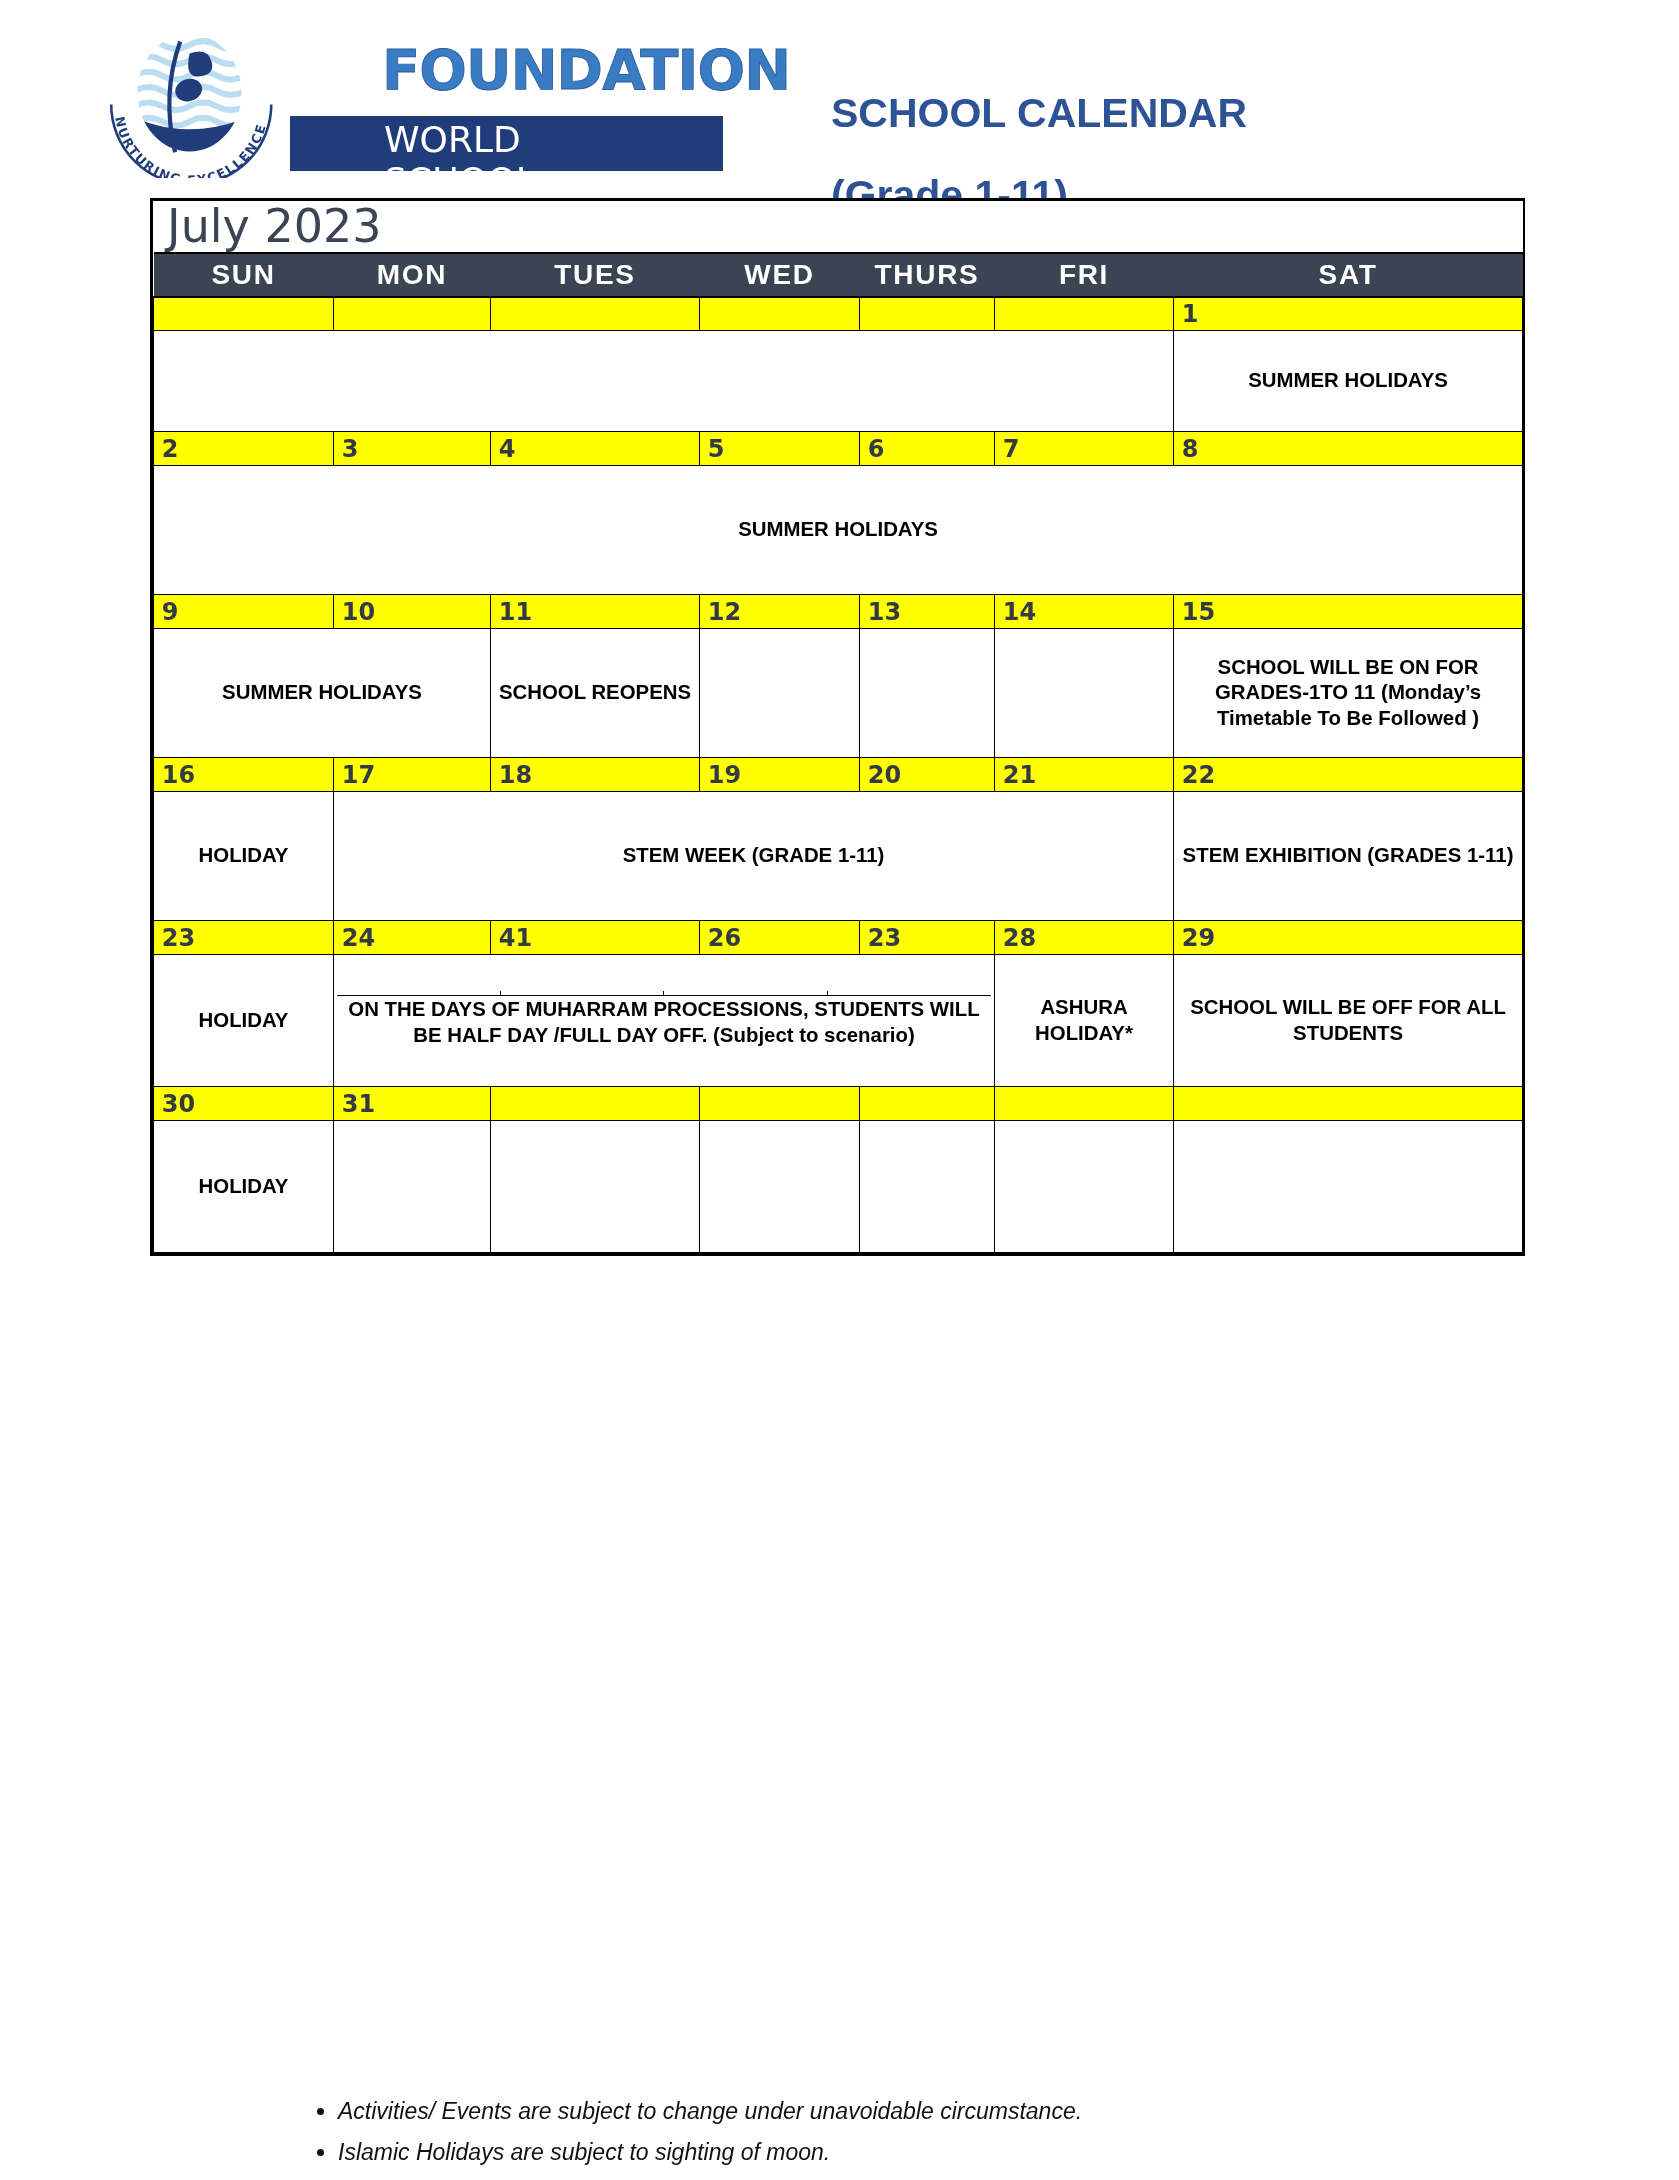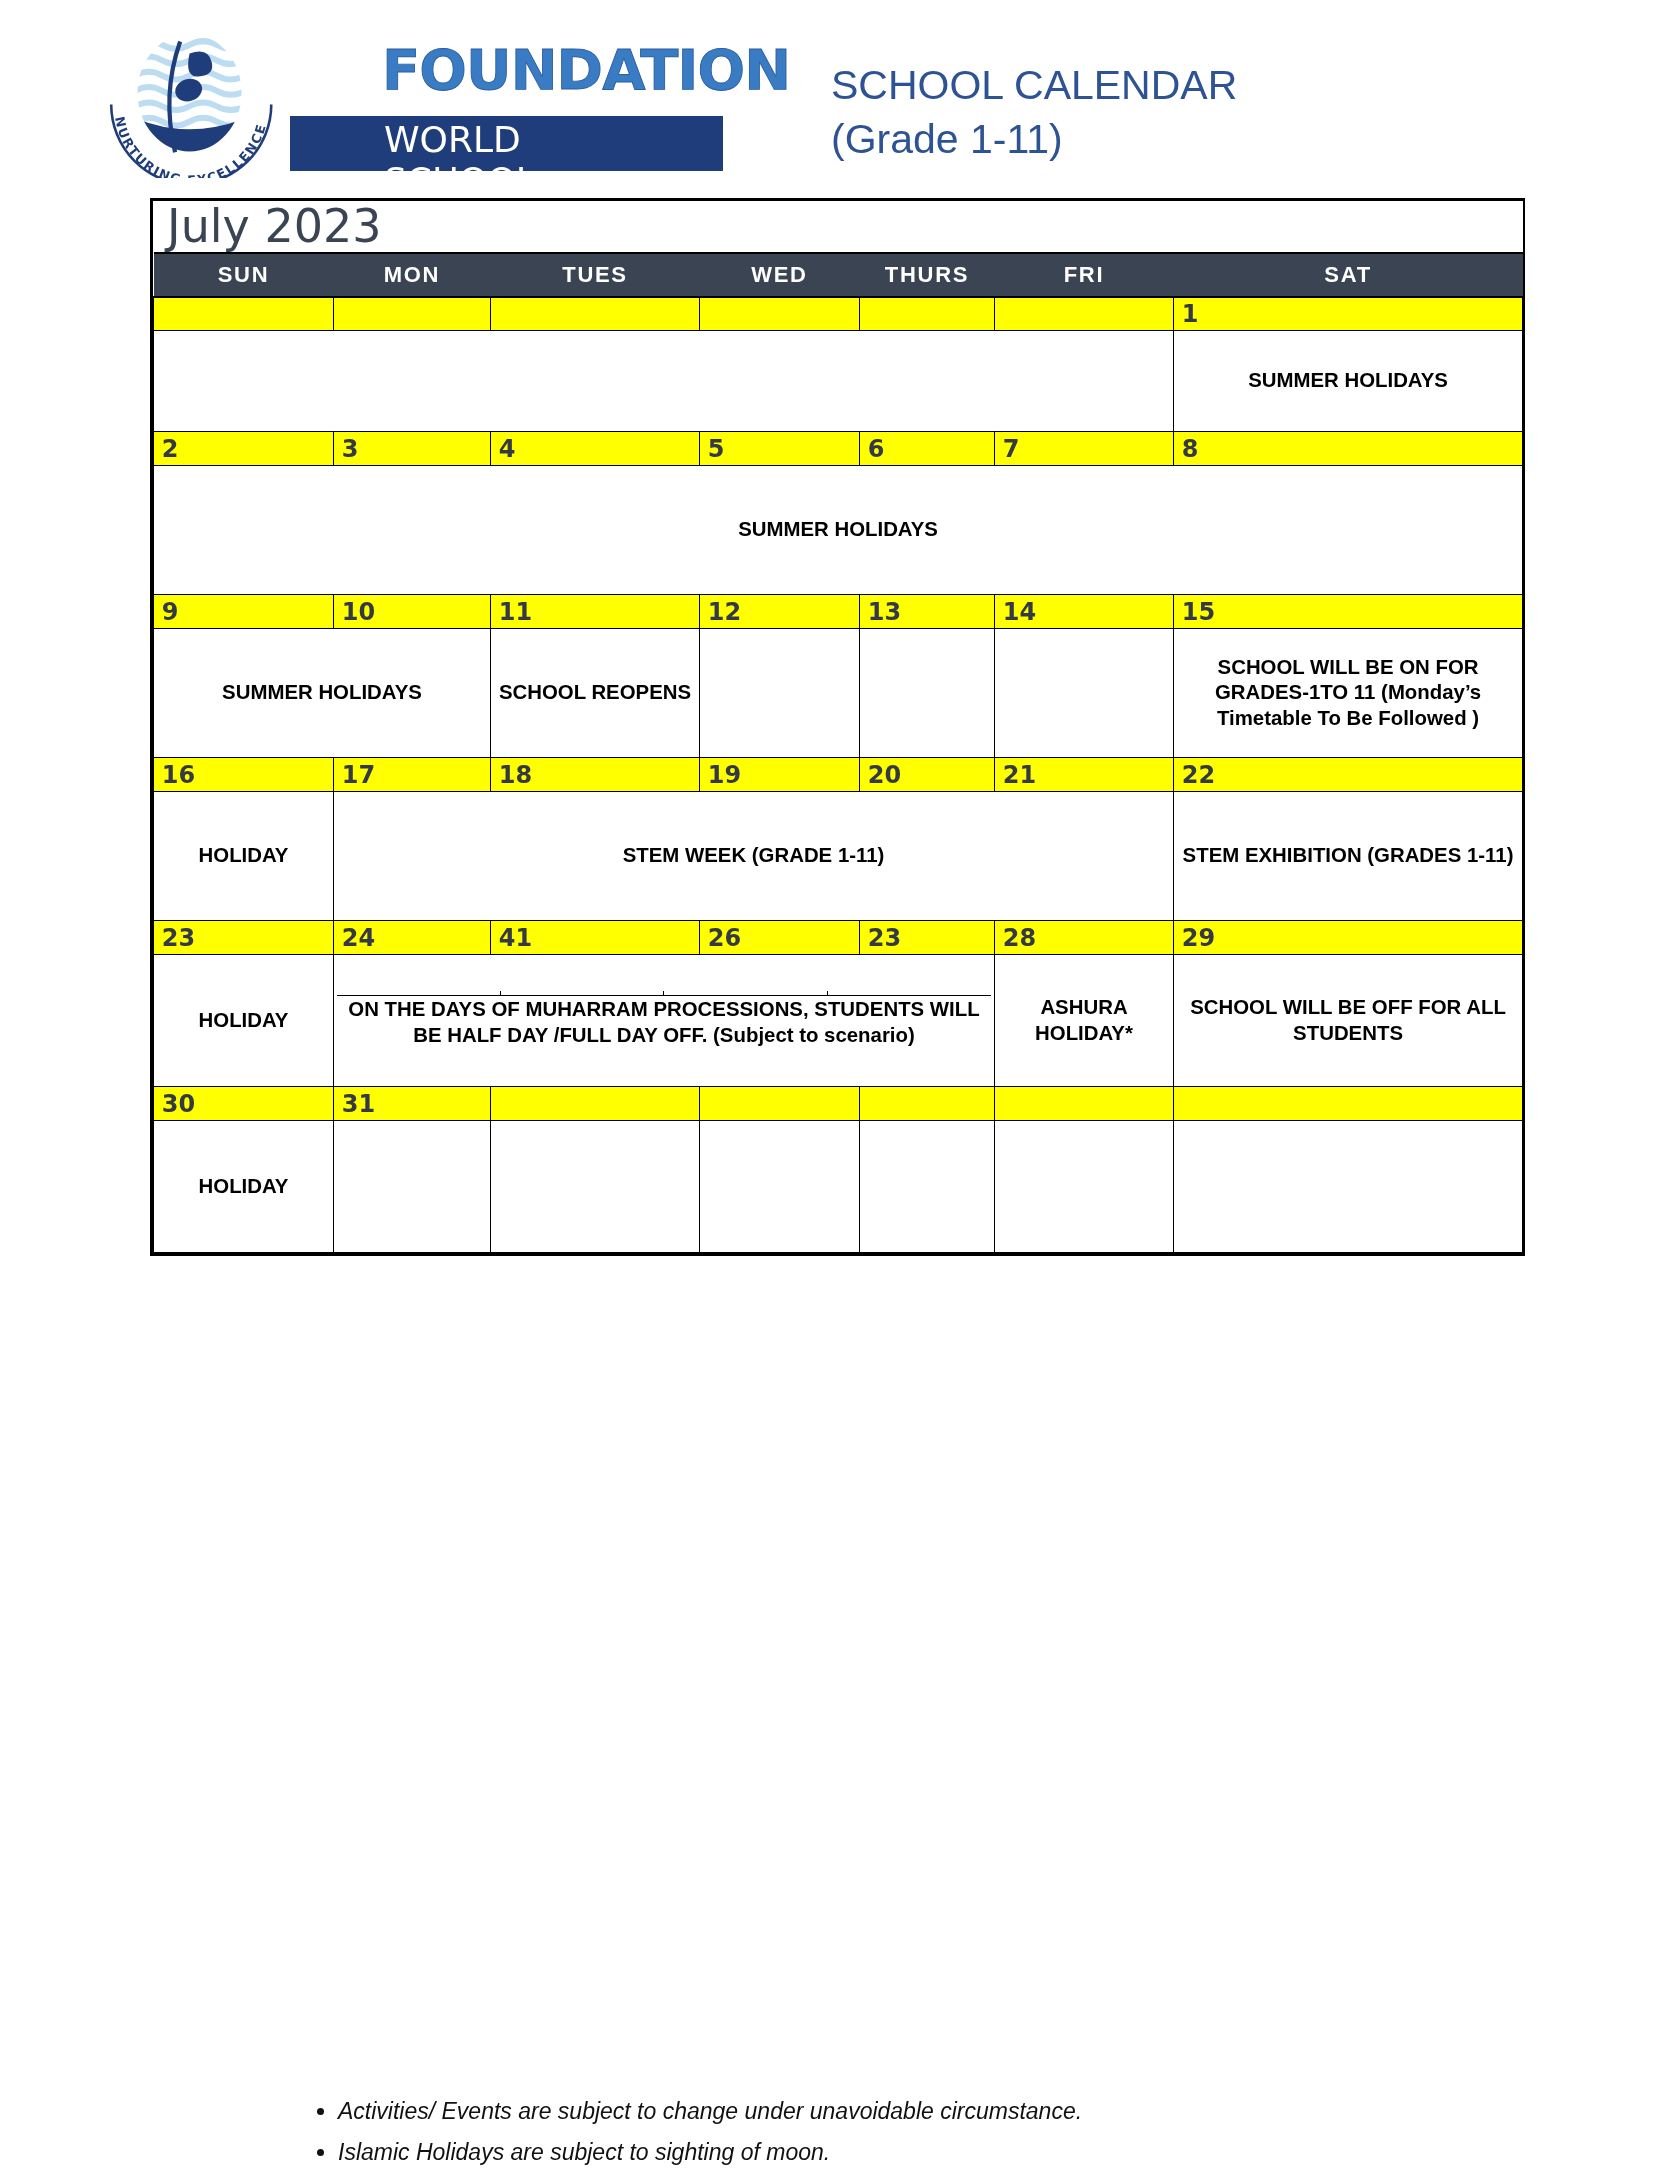--- a/index.html
+++ b/index.html
@@ -34,22 +34,22 @@
   .logo-text-bottom {
     position:absolute; left:283px; top:95px;
     font-family:"DejaVu Sans", sans-serif;
     font-weight:normal; font-size:36px; letter-spacing:0px;
     color:#ffffff; line-height:1.15;
   }
 
   #title-block { position:absolute; left:831px; top:58px; }
   .doc-title {
     font-family:"Liberation Sans", sans-serif;
-    font-weight:normal; font-size:41px; color:#2e5395;
-    line-height:1.32; white-space:nowrap;
+    font-weight:bold; font-size:41px; color:#2e5395;
+    line-height:1.32; white-space:nowrap;margin-top:28px;
   }
 
   
   #calendar {
     position:absolute; left:150px; top:198px;
     width:1375px;
     border:3.4px solid #000;
     background:#fff;
   }
   table.cal { border-collapse:collapse; width:100%; table-layout:fixed; }
@@ -58,21 +58,21 @@
   #month-title-cell { height:46px; background:#ffffff; border-bottom:2.6px solid #000; }
   #month-title {
     font-family:"DejaVu Sans", sans-serif;
     font-size:46px; color:#3a4452; padding-left:13.6px; line-height:1.1;
     font-weight:normal;
   }
 
   tr.dow-row td {
     background:#3a4452; color:#ffffff;
     font-family:"Liberation Sans", sans-serif;
-    font-weight:bold; font-size:22px; letter-spacing:1.7px;
+    font-weight:bold; font-size:28px; letter-spacing:1.7px;
     text-align:center; height:44px; vertical-align:middle;
     border-bottom:2.6px solid #000;
   }
 
   tr.date-row td {
     background:#FFFF00;
     height:34px;
     border:1.7px solid #000;
     font-family:"DejaVu Sans", sans-serif;
     font-weight:bold; font-size:24px; color:#333a44;

